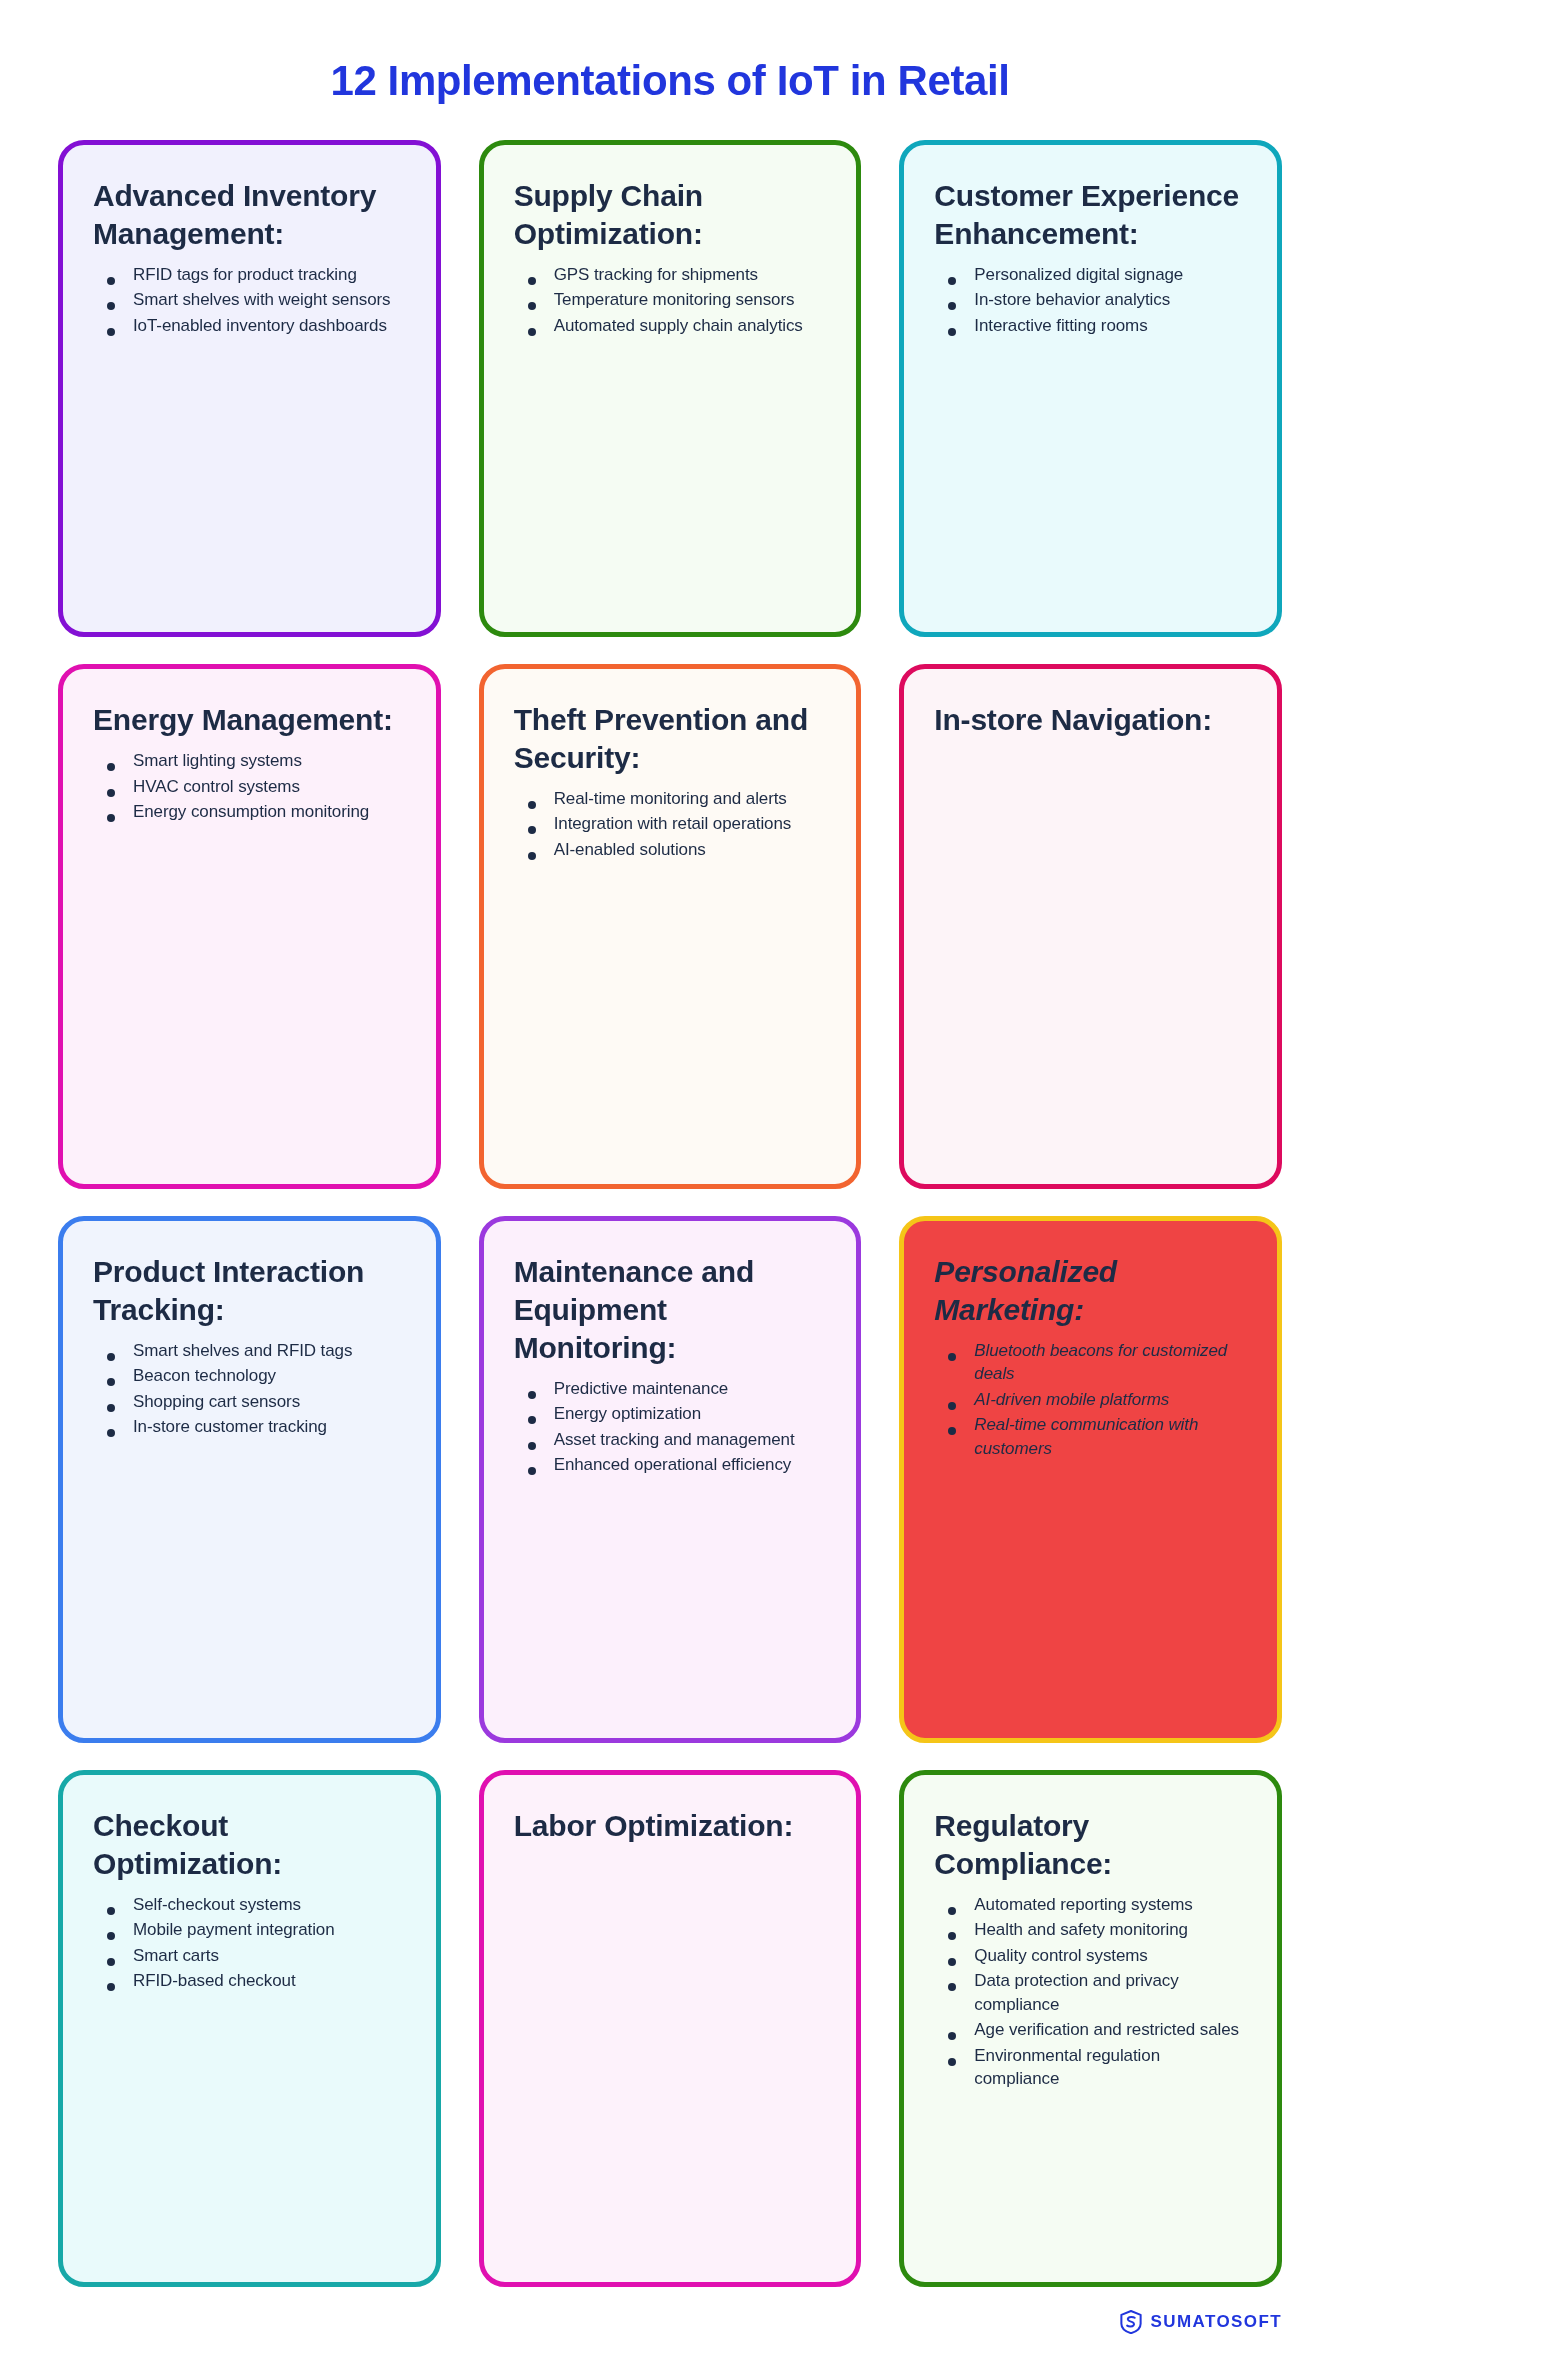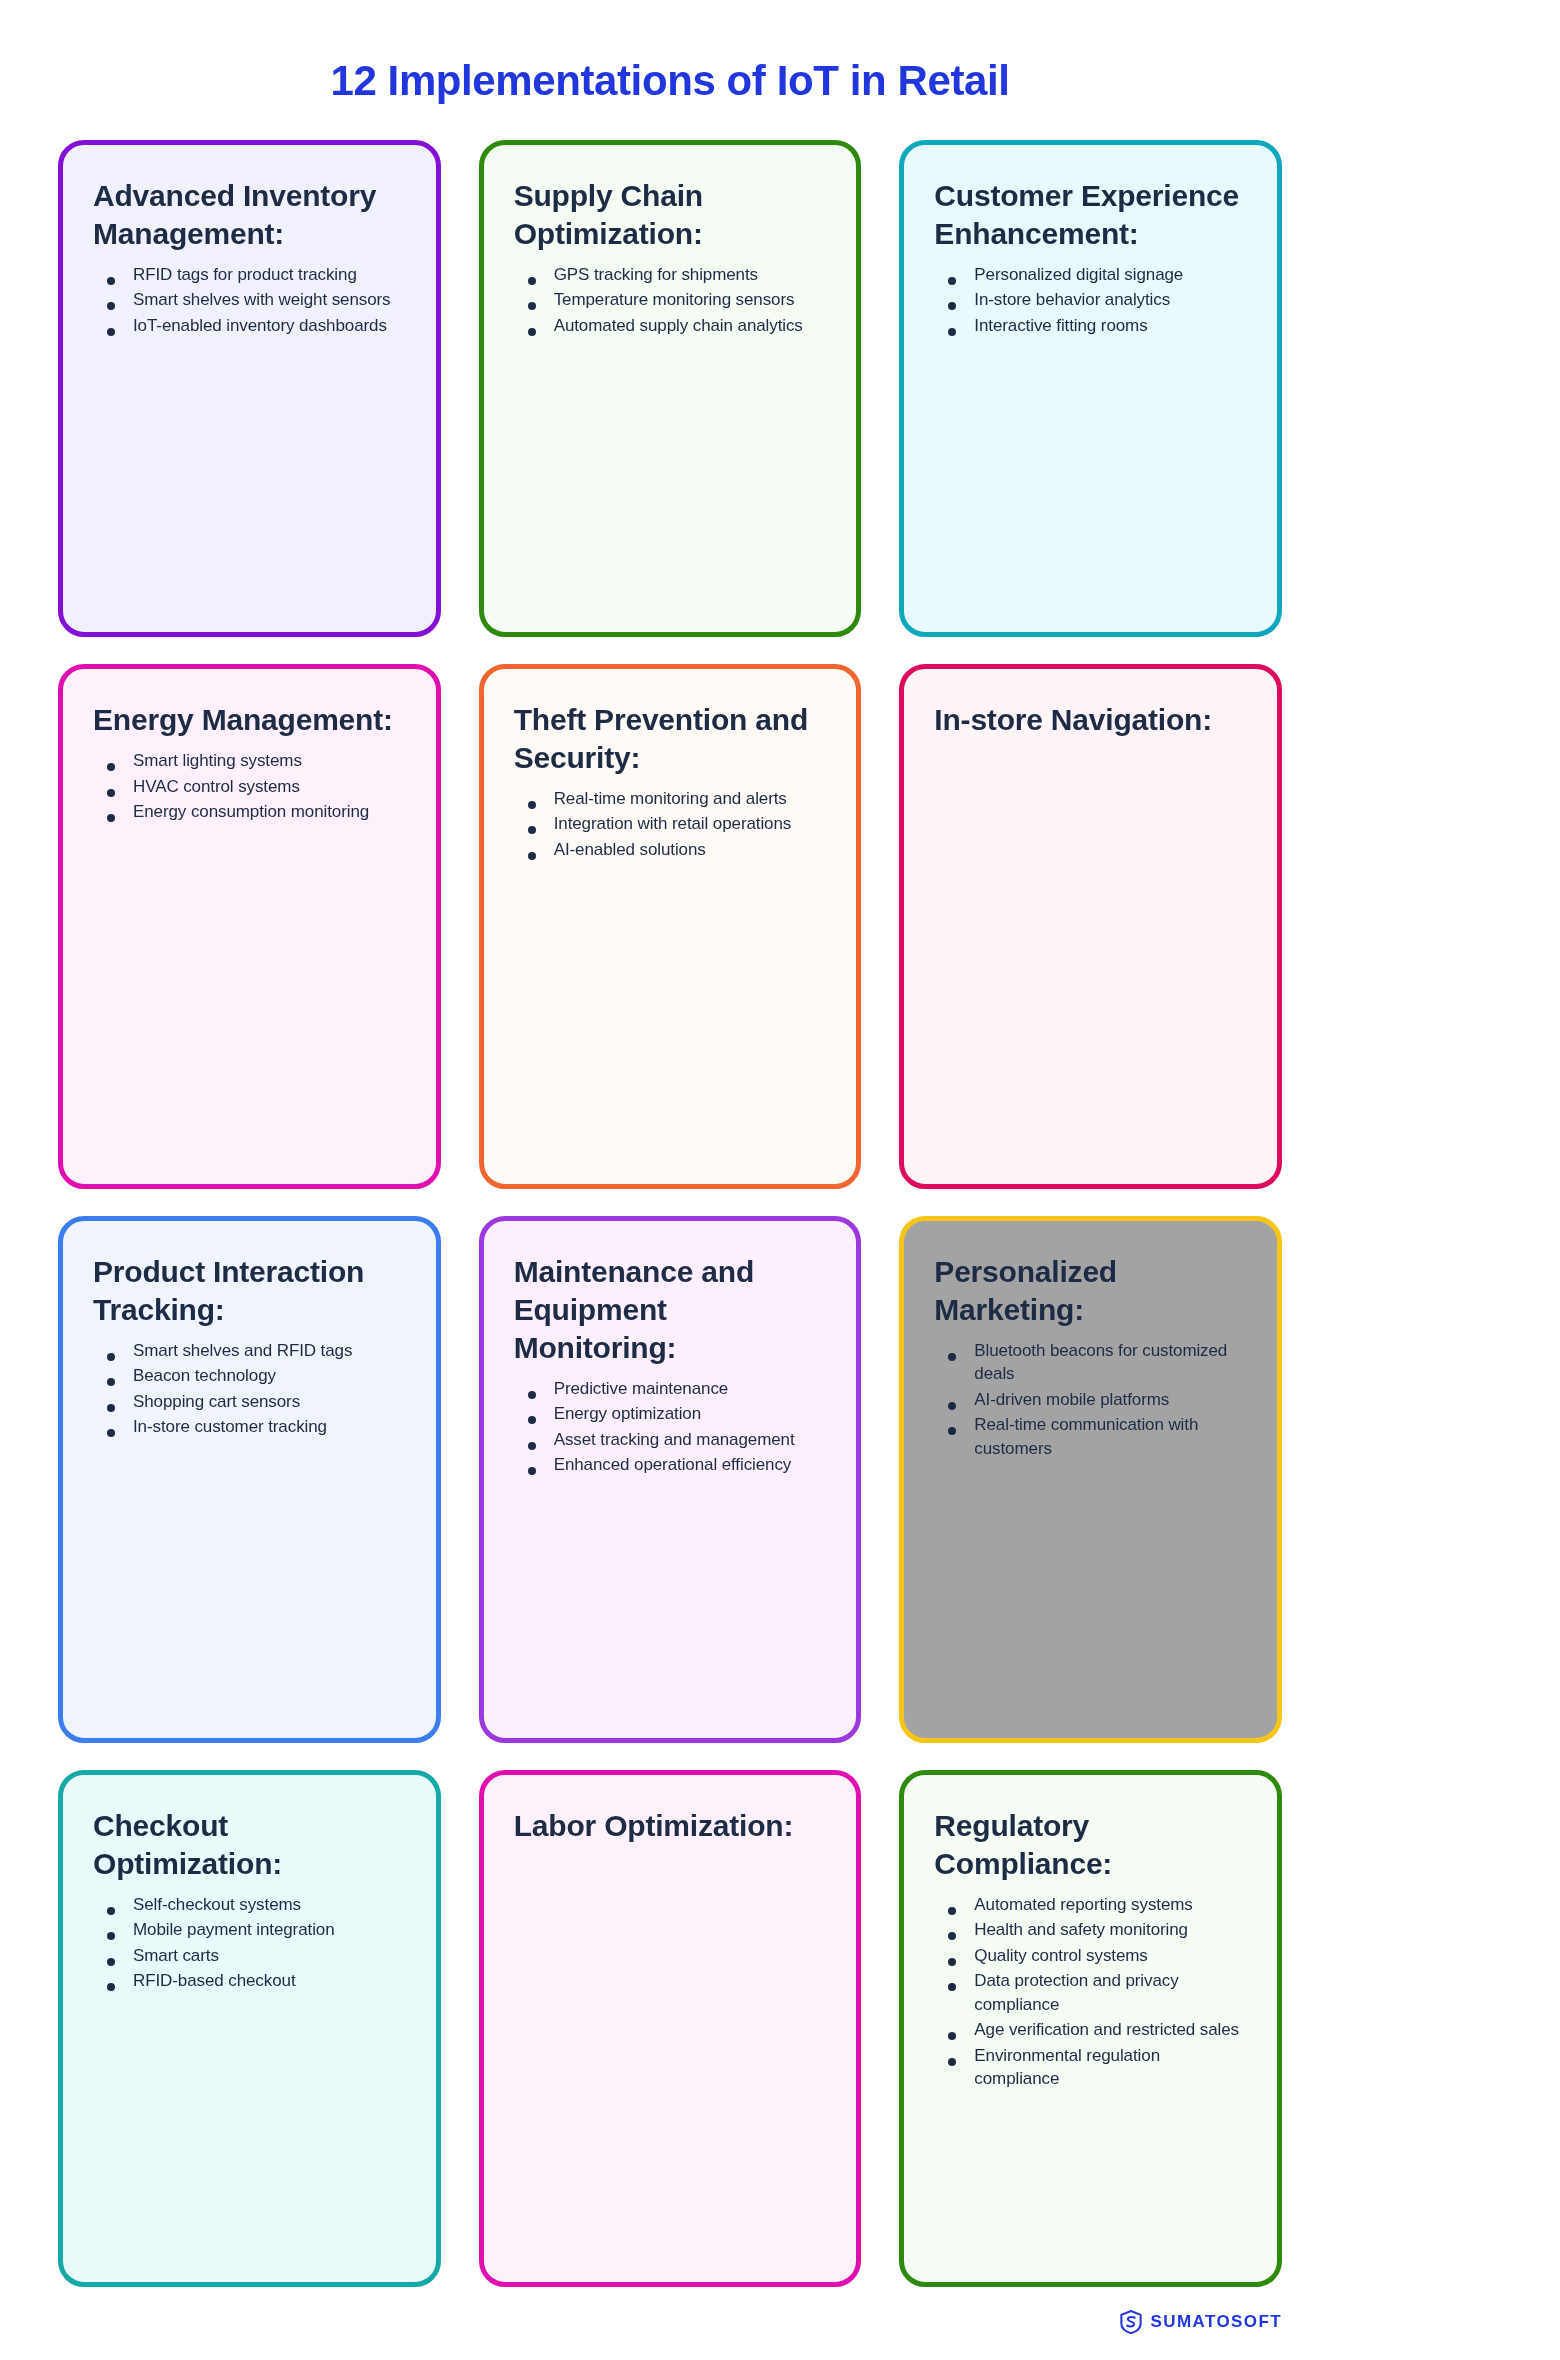--- a/index.html
+++ b/index.html
@@ -166,21 +166,21 @@
       </div>
       <div class="card" style="border-color: rgb(155, 57, 222); background: rgb(252, 240, 252);">
         <div class="card-title">Maintenance and Equipment Monitoring:</div>
         <ul class="card-list">
           <li>Predictive maintenance</li>
           <li>Energy optimization</li>
           <li>Asset tracking and management</li>
           <li>Enhanced operational efficiency</li>
         </ul>
       </div>
-      <div class="card" style="border-color: rgb(245, 197, 24); background: #a3a3a3;">
+      <div class="card" style="border-color: rgb(245, 197, 24); background: #ef4444; font-style: italic;">
         <div class="card-title">Personalized Marketing:</div>
         <ul class="card-list">
           <li>Bluetooth beacons for customized deals</li>
           <li>AI-driven mobile platforms</li>
           <li>Real-time communication with customers</li>
         </ul>
       </div>
       <div class="card" style="border-color: rgb(23, 168, 168); background: rgb(233, 250, 251);">
         <div class="card-title">Checkout Optimization:</div>
         <ul class="card-list">

